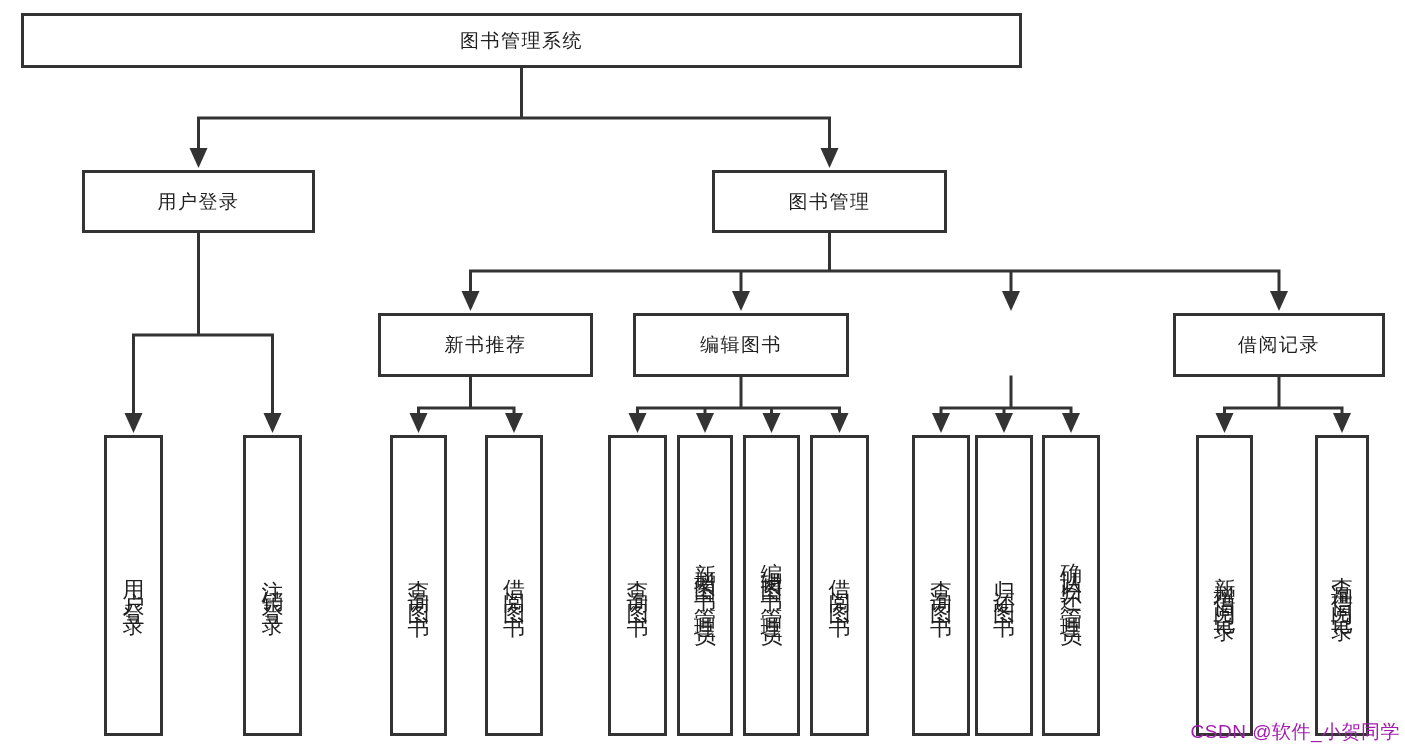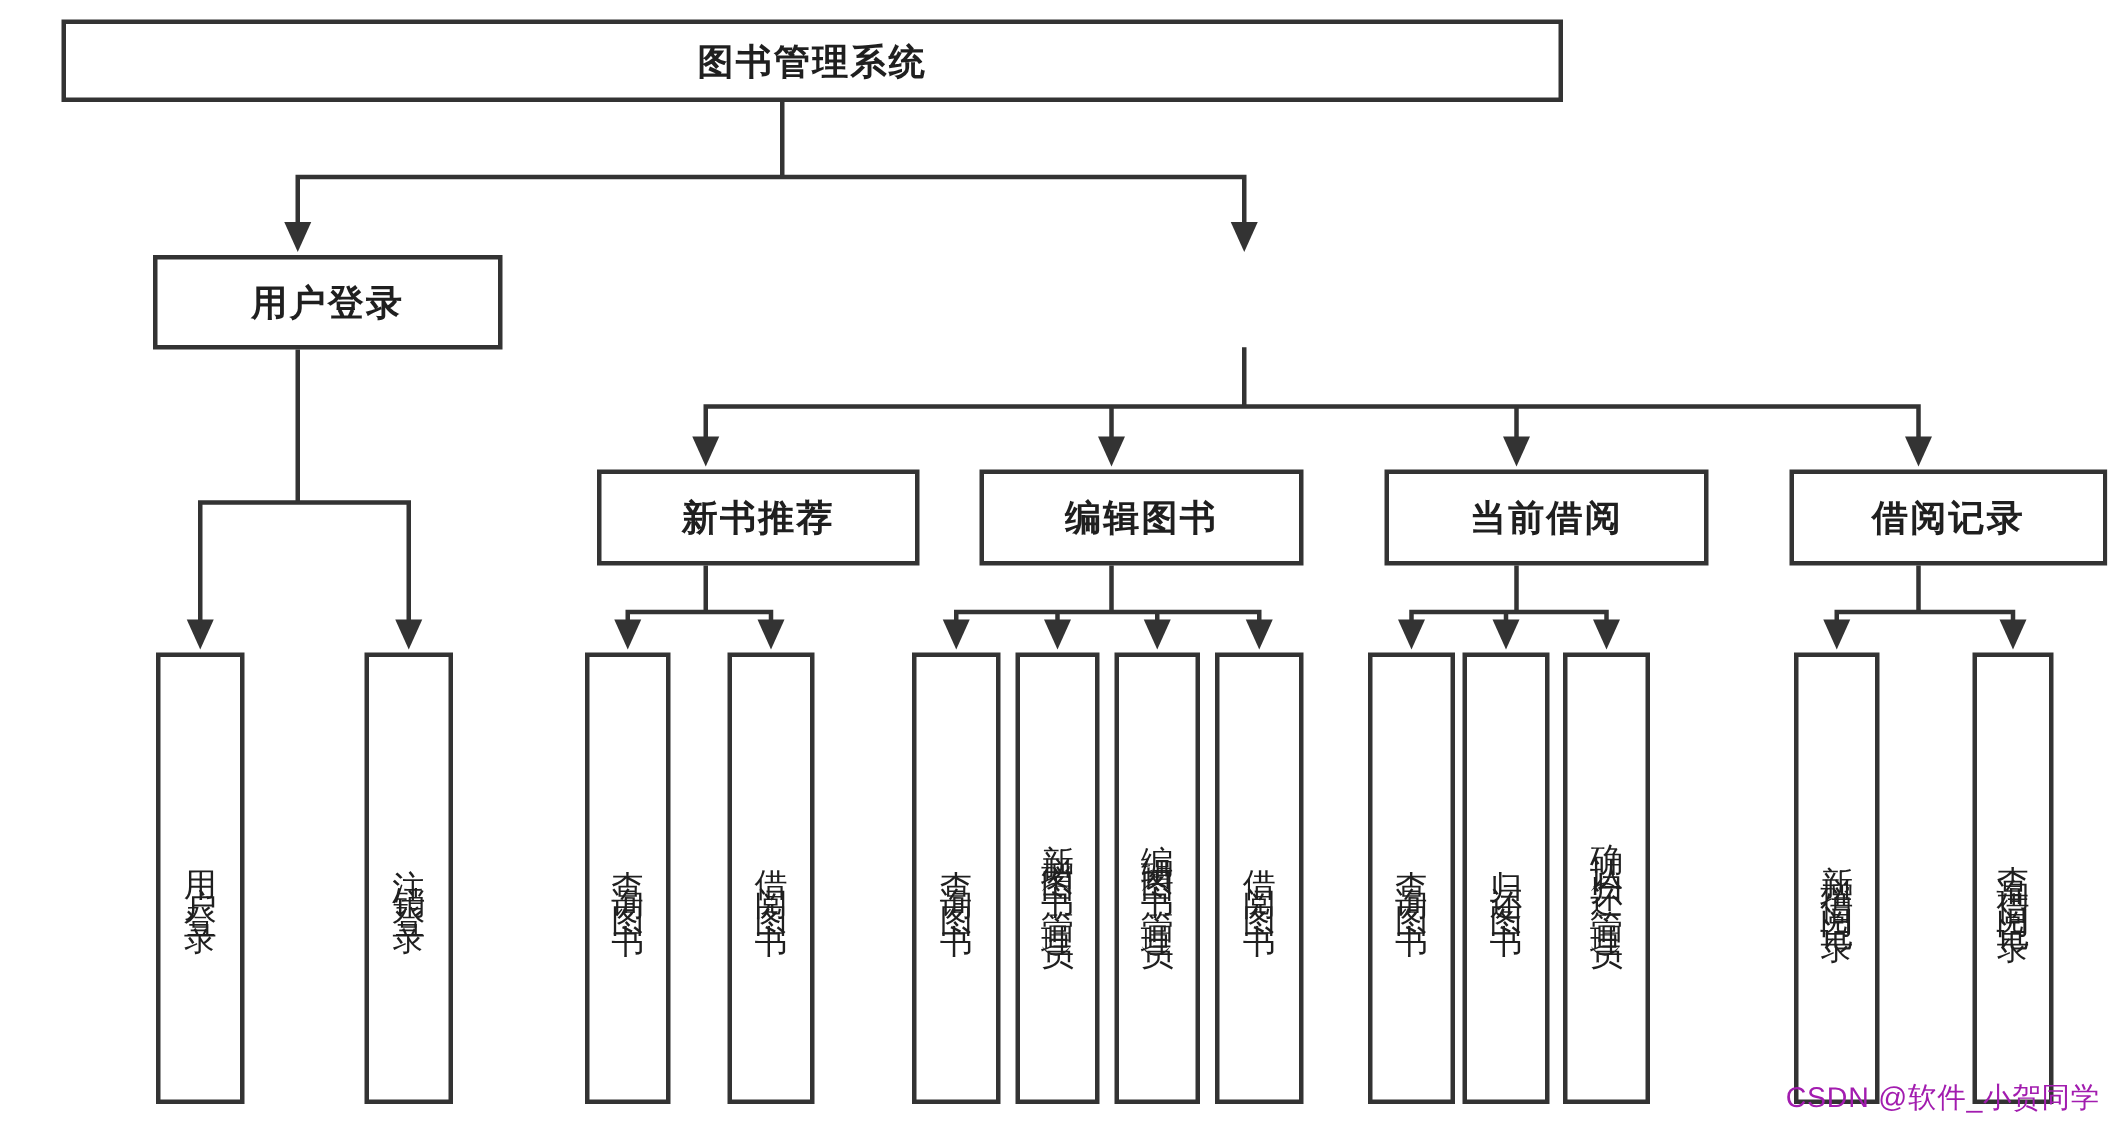--- a/index.html
+++ b/index.html
@@ -22,24 +22,23 @@
     box-sizing: border-box;
     background: #ffffff;
     border: 3px solid #333333;
     color: #1f1f1f;
     display: flex;
     align-items: center;
     justify-content: center;
     z-index: 2;
   }
   .hnode {
-    font-size: 24px;
+    font-size: 19px;
     letter-spacing: 1.5px;
-    font-weight: 700;
-    margin-left: 20px;
+    font-weight: 400;
   }
   .leaf span {
     writing-mode: vertical-lr;
     text-orientation: mixed;
     font-size: 22px;
     letter-spacing: 12px;
     line-height: 1;
     white-space: nowrap;
   }
   .leaf.long span { letter-spacing: 9px; }
@@ -98,24 +97,24 @@
       <polygon points="995,413 1013,413 1004,433"></polygon>
       <polygon points="1062,413 1080,413 1071,433"></polygon>
       <polygon points="1215.5,413 1233.5,413 1224.5,433"></polygon>
       <polygon points="1333,413 1351,413 1342,433"></polygon>
     </g>
   </svg>
 
   <div class="node hnode" style="left:21px; top:13px; width:1001px; height:55px;">图书管理系统</div>
 
   <div class="node hnode" style="left:82px; top:170px; width:233px; height:63px;">用户登录</div>
+  <div class="node hnode" style="left:712px; top:170px; width:235px; height:63px;">图书管理</div>
 
   <div class="node hnode" style="left:378px; top:313px; width:215px; height:64px;">新书推荐</div>
   <div class="node hnode" style="left:633px; top:313px; width:216px; height:64px;">编辑图书</div>
-  <div class="node hnode" style="left:903px; top:313px; width:216px; height:64px;">当前借阅</div>
   <div class="node hnode" style="left:1173px; top:313px; width:212px; height:64px;">借阅记录</div>
 
   <div class="node leaf" style="left:104px; top:435px; width:59px; height:301px;">
     <span>用户登录</span>
   </div>
   <div class="node leaf" style="left:243px; top:435px; width:59px; height:301px;">
     <span>注销登录</span>
   </div>
 
   <div class="node leaf" style="left:390px; top:435px; width:57px; height:301px;">

